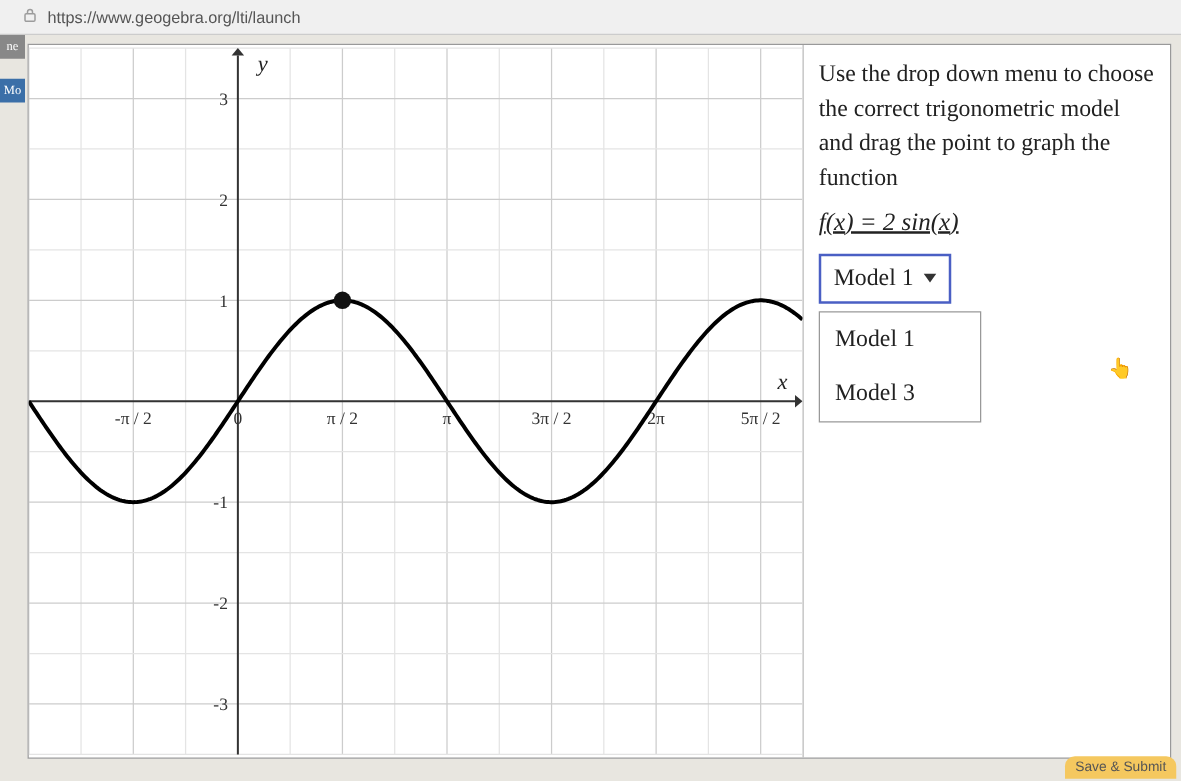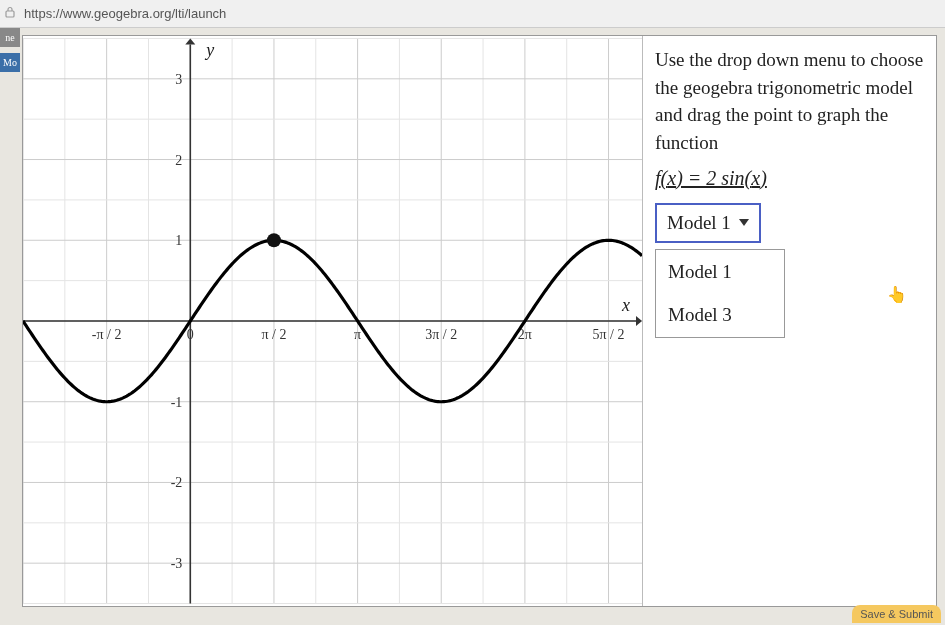--- a/index.html
+++ b/index.html
@@ -10,38 +10,38 @@
   height: 625px;
   overflow: hidden;
   position: relative;
 }
 .browser-bar {
   height: 28px;
   background: #f0f0f0;
   border-bottom: 1px solid #ccc;
   display: flex;
   align-items: center;
-  padding: 0 4px;
+  padding: 0 18px;
   font-family: -apple-system, Arial, sans-serif;
   font-size: 13px;
   color: #555;
 }
 .lock-icon { margin-right: 8px; opacity: .6; }
 .left-tabs {
   position: absolute;
   left: 0;
   top: 28px;
   width: 20px;
 }
 .left-tab {
   background: #888;
   color: #fff;
   font-size: 10px;
   padding: 4px 2px;
-  margin-bottom: 6px;
+  margin-bottom: 16px;
   text-align: center;
 }
 .left-tab.blue { background: #3b6fa8; }
 .content-wrap {
   position: absolute;
   left: 22px;
   top: 35px;
   right: 8px;
   bottom: 18px;
   border: 1px solid #999;
@@ -204,21 +204,21 @@
         <text class="ticklabel" x="159.56756756756755" y="126.28571428571428" text-anchor="end">2</text>
         <text class="ticklabel" x="159.56756756756755" y="45.428571428571445" text-anchor="end">3</text>
         <text class="axislabel" x="183.56756756756755" y="18">y</text>
         <text class="axislabel" x="600" y="273">x</text>
         <path class="curve" d="M 0 283 1.5499999999999965 285.3493562134625 3.099999999999993 287.6967286103314 4.650000000000008 290.0401350491649 6.2000000000000055 292.37759673741033 7.750000000000002 294.70713990231343 9.299999999999999 297.0267974575893 10.849999999999994 299.3346106644468 12.400000000000011 301.6286307855643 13.950000000000008 303.9069207306207 15.500000000000004 306.16755669199057 17.05 308.4086297692243 18.599999999999998 310.62824758093996 20.14999999999999 312.8245358627662 21.69999999999999 314.9956400499875 23.250000000000004 317.13972684355434 24.8 319.2549857581369 26.349999999999998 321.33963065091416 27.899999999999995 323.39190122980864 29.449999999999992 325.4100645398918 31.000000000000007 327.3924164267061 32.550000000000004 329.3372829752682 34.1 331.2430219235365 35.65 333.10802404915177 37.199999999999996 334.93071452827814 38.74999999999999 336.70955426539797 40.30000000000001 338.4430411929373 41.85 340.12971153962474 43.4 341.7681410665124 44.95000000000002 343.35694626961566 46.50000000000001 344.8947855481555 48.05000000000001 346.380360337418 49.6 347.81241620527373 51.150000000000006 349.1897439114307 52.699999999999996 350.51118042852727 54.25 351.77560992420274 55.79999999999999 352.9819647033155 57.34999999999999 354.1292261095142 58.899999999999984 355.2164253853997 60.45 356.2426444905524 61.99999999999999 357.20701687673335 63.55000000000001 358.1087282196051 65.10000000000001 358.94701710635394 66.65 359.7211756786338 68.2 360.43055023028774 69.75 361.0745417593429 71.3 361.6526064738131 72.85 362.1642562508815 74.4 362.60905904907577 75.95 362.9866392730871 77.5 363.2966780909269 79.05000000000003 363.5389137031507 80.60000000000002 363.713141563924 82.15 363.81921455374265 83.7 363.85704310366174 85.25 363.82659527092835 86.8 363.72789676595426 88.35 363.5610309306061 89.9 363.32613866783026 91.45000000000002 363.023418322674 93 362.6531255148003 94.55 362.2155729226411 96.1 361.7111300193686 97.65000000000002 361.1402227609092 99.2 360.50333322626216 100.74999999999999 359.8009992104285 102.30000000000001 359.03381377029206 103.85000000000001 358.20242472383705 105.39999999999999 357.3075341031252 106.94999999999999 356.34989756149355 108.5 355.3303237354746 110.04999999999998 354.2496735619764 111.6 353.10885955130016 113.14999999999999 351.9088450166088 114.7 350.65064326049674 116.24999999999999 349.3353167193487 117.79999999999998 347.96397606620917 119.35000000000001 346.5377792729207 120.9 345.0579306323224 122.44999999999999 343.52567974133456 123.99999999999999 341.9423204457884 125.55 340.3091897478919 127.10000000000001 338.6276666772527 128.65 336.89917112641484 130.2 335.1251626518881 131.75 333.30713924168674 133.3 331.4466360504154 134.85 329.5452241029709 136.4 327.6045089679559 137.95 325.62612940192264 139.5 323.6117559655927 141.04999999999998 321.56308961322156 142.6 319.48186025629775 144.15 317.3698253027911 145.70000000000002 315.22876817318206 147.25 313.06049679452633 148.8 310.8668420738252 150.35000000000002 308.6496563519928 151.9 306.4108118397227 153.45 304.15219903657754 155 301.8757251346346 156.55 299.5833124080369 158.1 297.2768965898079 159.65 294.9584252373021 161.20000000000002 292.6298560876709 162.74999999999997 290.2931554047323 164.3 287.9502963186411 165.85000000000002 285.6032571597608 167.4 283.2540197881439 168.95000000000002 280.9045679200332 170.5 278.5568854527936 172.05 276.21295478969324 173.6 273.8747551659442 175.14999999999998 271.54426097741975 176.7 269.22344011345734 178.25 266.9142522951561 179.8 264.6186474205711 181.35000000000002 262.3385639182033 182.90000000000003 260.07592711017304 184.45000000000002 257.83264758646214 186 255.61061959159503 187.54999999999998 253.41171942512221 189.1 251.2378038572573 190.65 249.09070856100357 192.2 246.97224656209664 193.75 244.88420670806937 195.30000000000004 242.82835215773366 196.85000000000005 240.80641889235454 198.4 238.82011424977196 199.94999999999996 236.87111548271042 201.49999999999997 234.9610683424923 203.05 233.09158568935123 204.60000000000002 231.26424613051893 206.15 229.48059268723614 207.70000000000002 227.7421314918115 209.24999999999997 226.0503305158311 210.79999999999998 224.40661833059022 212.35 222.8123829007959 213.89999999999998 221.268970412557 215.45000000000002 219.77768413665365 217 218.33978332804384 218.55 216.95648216253784 220.09999999999997 215.6289487115376 221.64999999999998 214.35830395570736 223.2 213.14562083840786 224.75 211.99192335969371 226.29999999999998 210.89818571163886 227.85 209.8653314557207 229.4 208.89423274295655 230.95000000000005 207.98570957745187 232.49999999999997 207.140529123982 234.05 206.3594050601912 235.59999999999997 205.6429969739574 237.15 204.99190980643056 238.70000000000002 204.40669334121492 240.25 203.88784174012727 241.8 203.4357931259221 243.35000000000002 203.0509292123374 244.89999999999998 202.73357498177222 246.45000000000002 202.48399841086808 247.99999999999997 202.30241024422827 249.55 202.1889638164626 251.1 202.1437549227104 252.65 202.1668217377503 254.20000000000002 202.25814478376537 255.75000000000003 202.41764694679006 257.3 202.64519354182602 258.84999999999997 202.94059242657124 260.4 203.30359416366667 261.95000000000005 203.73389223132352 263.5 204.23112328215217 265.05 204.79486744997672 266.6 205.42464870437317 268.15 206.11993525263324 269.7 206.88013998881564 271.24999999999994 207.70462098950247 272.8 208.59268205584533 274.34999999999997 209.5435733014416 275.9 210.55649178554484 277.45000000000005 211.63058219107484 279 212.7649375468548 280.54999999999995 213.95859999346584 282.09999999999997 215.2105615920712 283.65 216.51976517552873 285.2 217.88510524107215 286.75 219.3054288838067 288.3 220.7795367702322 289.84999999999997 222.30618415097047 291.40000000000003 223.8840819118425 292.95 225.5118976624072 294.5 227.18825686104412 296.05 228.9117439756273 297.6 230.6809036788136 299.15 232.4942420769326 300.70000000000005 234.35022797144484 302.25 236.2472941518971 303.8 238.18383871929018 305.35 240.15822643873486 306.9 242.16879012025908 308.45 244.21383202659712 310 246.29162530677382 311.54999999999995 248.4004154542722 313.1 250.53842178855393 314.65 252.70383895868105 316.2 254.8948384677705 317.75 257.10957021699164 319.3 259.3461640678066 320.85 261.60273142113067 322.40000000000003 263.87736681208173 323.95 266.16814951897146 325.49999999999994 268.47314518517896 327.04999999999995 270.79040745253843 328.6 273.1179796048604 330.15 275.4538962201997 331.70000000000005 277.7961848304752 333.25 280.142867587038 334.8 282.49196293078484 336.3500000000001 284.8414872654025 337.90000000000003 287.1894566323345 339.45000000000005 289.53388838605247 341 291.8728028682188 342.55 294.2042250793278 344.1 296.52618634641175 345.6499999999999 298.8367259854052 347.2 301.13389295676427 348.74999999999994 303.41574751293984 350.29999999999995 305.6803628363187 351.85 307.92582666624355 353.4 310.15024291374294 354.95 312.35173326260536 356.5 314.52843875544494 358.05 316.6785213634217 359.6 318.8001655382884 361.15000000000003 320.8915797454553 362.70000000000005 322.9509979767778 364.25 324.9766812417879 365.80000000000007 326.96691903611384 367.35 328.9200307858438 368.90000000000003 330.83436726661756 370.44999999999993 332.70831199624536 372 334.5402825996798 373.54999999999995 336.3287321451862 375.09999999999997 338.07215045058604 376.65 339.7690653584668 378.2 341.41804397928513 379.74999999999994 343.01769390131057 381.3 344.56666436639046 382.85 346.06364741054114 384.4 347.50737896840445 385.95000000000005 348.8966399406355 387.5 350.2302572233201 389.05 351.50710469855426 390.6000000000001 352.7261041853477 392.15000000000003 353.8862263500491 393.7000000000001 354.98649157552427 395.25 356.02597078835333 396.8 357.0037862433485 398.34999999999997 357.91911226472916 399.8999999999999 358.7711759433302 401.45 359.5592577892528 402.99999999999994 360.2826923394078 404.54999999999995 360.94086871943887 406.1 361.5332311595497 407.65 362.05927946380075 409.20000000000005 362.5185694324795 410.75 362.910713237186 412.3 363.2353797483187 413.8500000000001 363.4922948146831 415.40000000000003 363.6812414949874 416.95000000000005 363.80206024102966 418.49999999999994 363.85464903242155 420.05 363.8389634627353 421.59999999999997 363.75501677700083 423.15 363.6028798605216 424.7 363.3826811790185 426.25 363.0946066701521 427.79999999999995 362.73889958651534 429.35 362.31586029022924 430.90000000000003 361.8258459993141 432.45 361.26927048605177 434 360.64660372759283 435.55 359.9583715091037 437.1 359.2051549797892 438.6500000000001 358.3875901621651 440.19999999999993 357.50636741499545 441.74999999999994 356.56223085034725 443.29999999999995 355.5559777052563 444.85 354.4884576685332 446.4 353.3605721632788 447.94999999999993 352.1732735857146 449.5 350.9275645009716 451.05 349.62449679651525 452.59999999999997 348.2651707939233 454.15000000000003 346.85073431976343 455.7 345.38238173636057 457.24999999999994 343.86135293326527 458.8 342.2889322802813 460.35 340.66644754293253 461.9000000000001 338.99526876128635 463.4499999999999 337.27680709308 464.99999999999994 335.51251362212633 466.54999999999995 333.70387813300715 468.1 331.8524278530857 469.65000000000003 329.9597261629028 471.19999999999993 328.02737127604496 472.75 326.0569948895986 474.3 324.05026080633195 475.85 322.008863529765 477.40000000000003 319.9345268333162 478.95 317.82900230473354 480.5 315.69406786703854 482.04999999999995 313.53152627723324 483.6 311.3432036040361 485.15000000000003 309.1309476859342 486.70000000000005 306.89662657085285 488.24999999999994 304.64212693875885 489.79999999999995 302.36935250853253 491.34999999999997 300.0802224304512 492.90000000000003 297.7766696656417 494.44999999999993 295.4606393538718 495.99999999999994 293.13408717105665 497.55 290.7989776778704 499.1 288.4572826608535 500.65 286.11097946741967 502.2 283.7620493361657 503.75 281.4124757238977 505.3 279.064242630783 506.85 276.7193329250425 508.40000000000003 274.37972666860037 509.95 272.04739944510277 511.50000000000006 269.72432069171765 513.05 267.4124520361253 514.6 265.1137456401029 516.15 262.8301425511026 517.6999999999999 260.56357106321434 519.25 258.3159450888971 520.8 256.08916254285566 522.35 253.88510373942455 523.9000000000001 251.7056298048147 525.4499999999999 249.5525811055624 527 247.42777569450743 528.5500000000001 245.3330077756147 530.1 243.27004618893193 531.65 241.2406329169669 533.2 239.2464816137412 534.75 237.28927615776723 536.3 235.37066923016607 537.8499999999999 233.4922809191293 539.4 231.65569735190303 540.9499999999999 229.8624693554479 542.4999999999999 228.11411114690793 544.05 226.4120990549918 545.6 224.75787027334923 547.1500000000001 223.15282164699153 548.6999999999999 221.59830849278404 550.25 220.09564345500434 551.8 218.64609539693492 553.35 217.2508883294239 554.9000000000001 215.911200377319 556.4499999999999 214.62816278465004 558 213.40285895939536 559.5500000000001 212.23632355864424 561.0999999999999 211.1295416149223 562.65 210.0834477044225 564.1999999999999 209.09892515784014 565.75 208.17680531448173 567.3 207.31786682027405 568.85 206.52283497026934 570.4 205.79238109619996 571.9499999999999 205.12712199959998 573.5 204.52761943097215 575.05 203.99437961544197 576.6 203.52785282529618 578.1500000000001 203.1284329997689 579.6999999999999 202.79645741239625 581.25 202.53220638621946 582.8000000000001 202.3359030570781 584.35 202.2077131851915 585.9 202.14774501519008 587.4499999999999 202.15604918471251 589 202.23261868164644 590.55 202.37738885005018 592.1 202.59023744474837 593.65 202.87098473455694 595.2 203.2193936540495 596.75 203.63517000373793 598.3 204.11796269849634 599.85 204.66736406402083 601.4000000000001 205.28291018107285 602.95 205.9640812772168 604.5 206.71030216572035 606.0500000000001 207.52094273124698 607.6 208.39531846193074 609.1500000000001 209.33269102738416 610.7 210.33226890215042 612.25 211.39320803407486 613.8 212.51461255702912 615.3499999999999 213.69553554738889 616.9 214.93497982362385 618.45 216.2318987883267 620 217.58519731196856"></path>
         <circle class="pt" cx="251.35135135135133" cy="202.1428571428571" r="7"></circle>
       </svg>
   </div>
 
   <div class="right-panel">
-    <div class="instruction">Use the drop down menu to choose the geogebra trigonometric model and drag the point to graph the function</div>
+    <div class="instruction">Use the drop down menu to choose the correct trigonometric model and drag the point to graph the function</div>
     <div class="formula">
       <span>f</span>(<span>x</span>) = 2 sin(<span>x</span>)
     </div>
     <div class="dropdown-sel">
       <span>Model 1</span>
       <span class="dd-arrow"></span>
     </div>
     <div class="dropdown-list">
       <div class="dropdown-item">Model 1</div>
       <div class="dropdown-item">Model 3</div>

